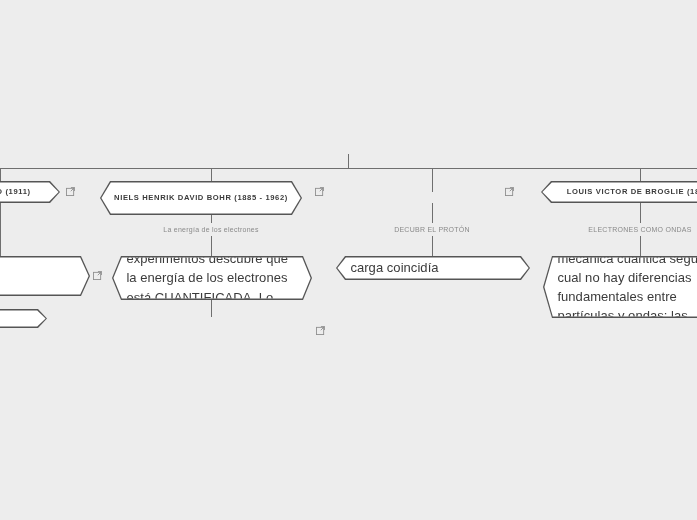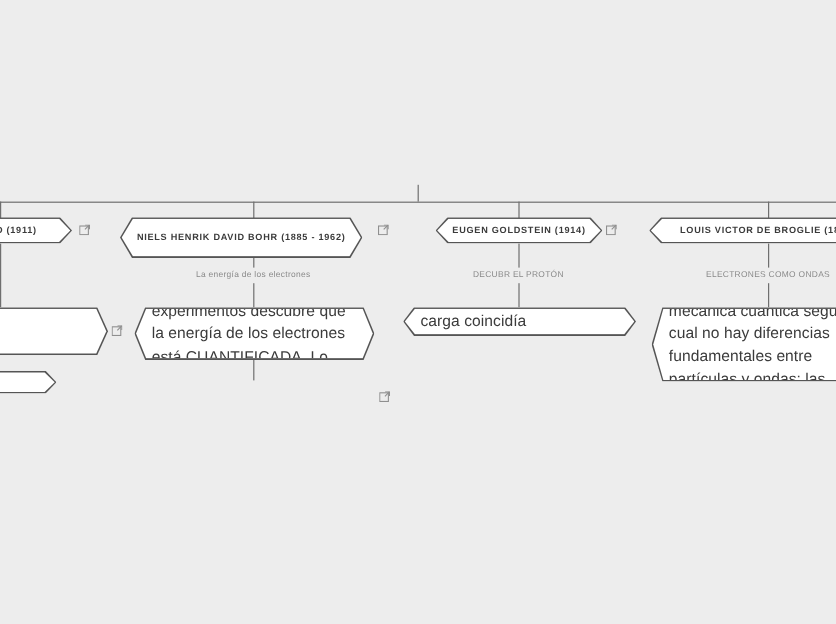--- a/index.html
+++ b/index.html
@@ -217,26 +217,20 @@
   </div>
 
   <span class="link-icon" style="left:316px; top:326px;">
     <svg viewBox="0 0 10 10" fill="none" stroke="#8f8f8f" stroke-width="1">
         <rect x="0.5" y="1.5" width="8" height="8"></rect>
         <path d="M5.5 0.5H9.5V4.5"></path>
         <path d="M9.3 0.7L5.3 4.7"></path>
       </svg>
   </span>
 
-  <div class="hexwrap" style="left:363px; top:181px; width:139px; height:22px;">
-    <div class="hexfill"></div>
-    <div class="hexinner">
-      <span class="label">EUGEN GOLDSTEIN (1914)</span>
-    </div>
-  </div>
   <span class="link-icon" style="left:505px; top:187px;">
     <svg viewBox="0 0 10 10" fill="none" stroke="#8f8f8f" stroke-width="1">
         <rect x="0.5" y="1.5" width="8" height="8"></rect>
         <path d="M5.5 0.5H9.5V4.5"></path>
         <path d="M9.3 0.7L5.3 4.7"></path>
       </svg>
   </span>
 
   <div class="subtitle" style="left:432px; top:226px;">DECUBR EL PROTÓN</div>
 

